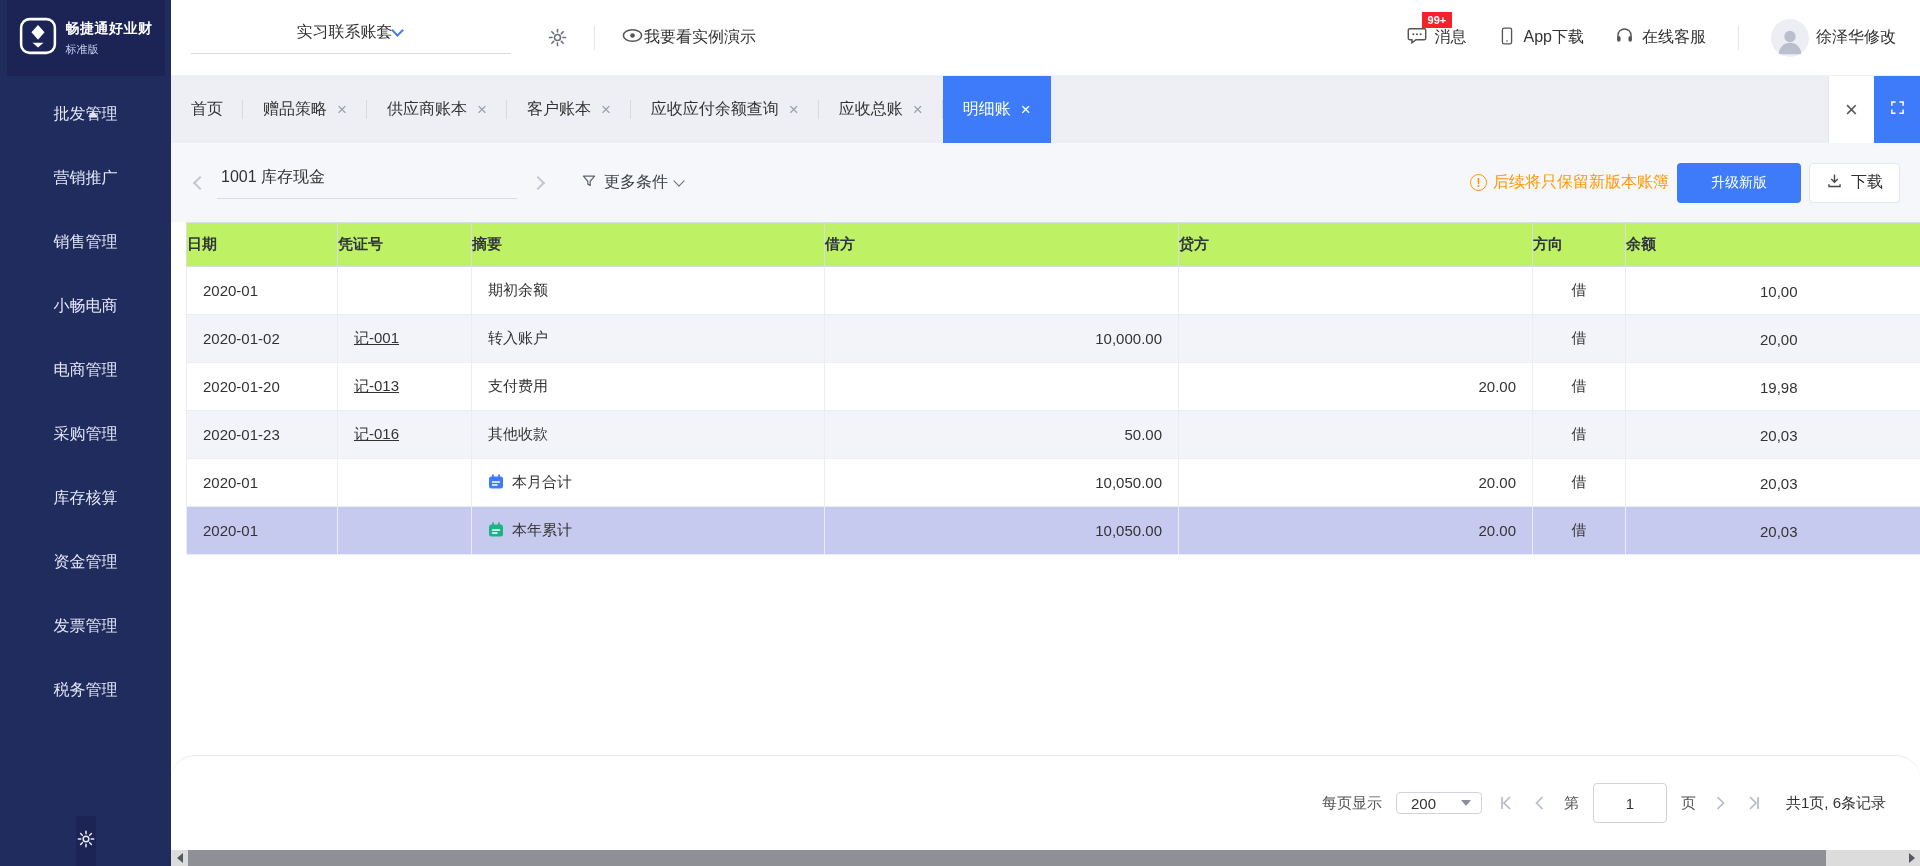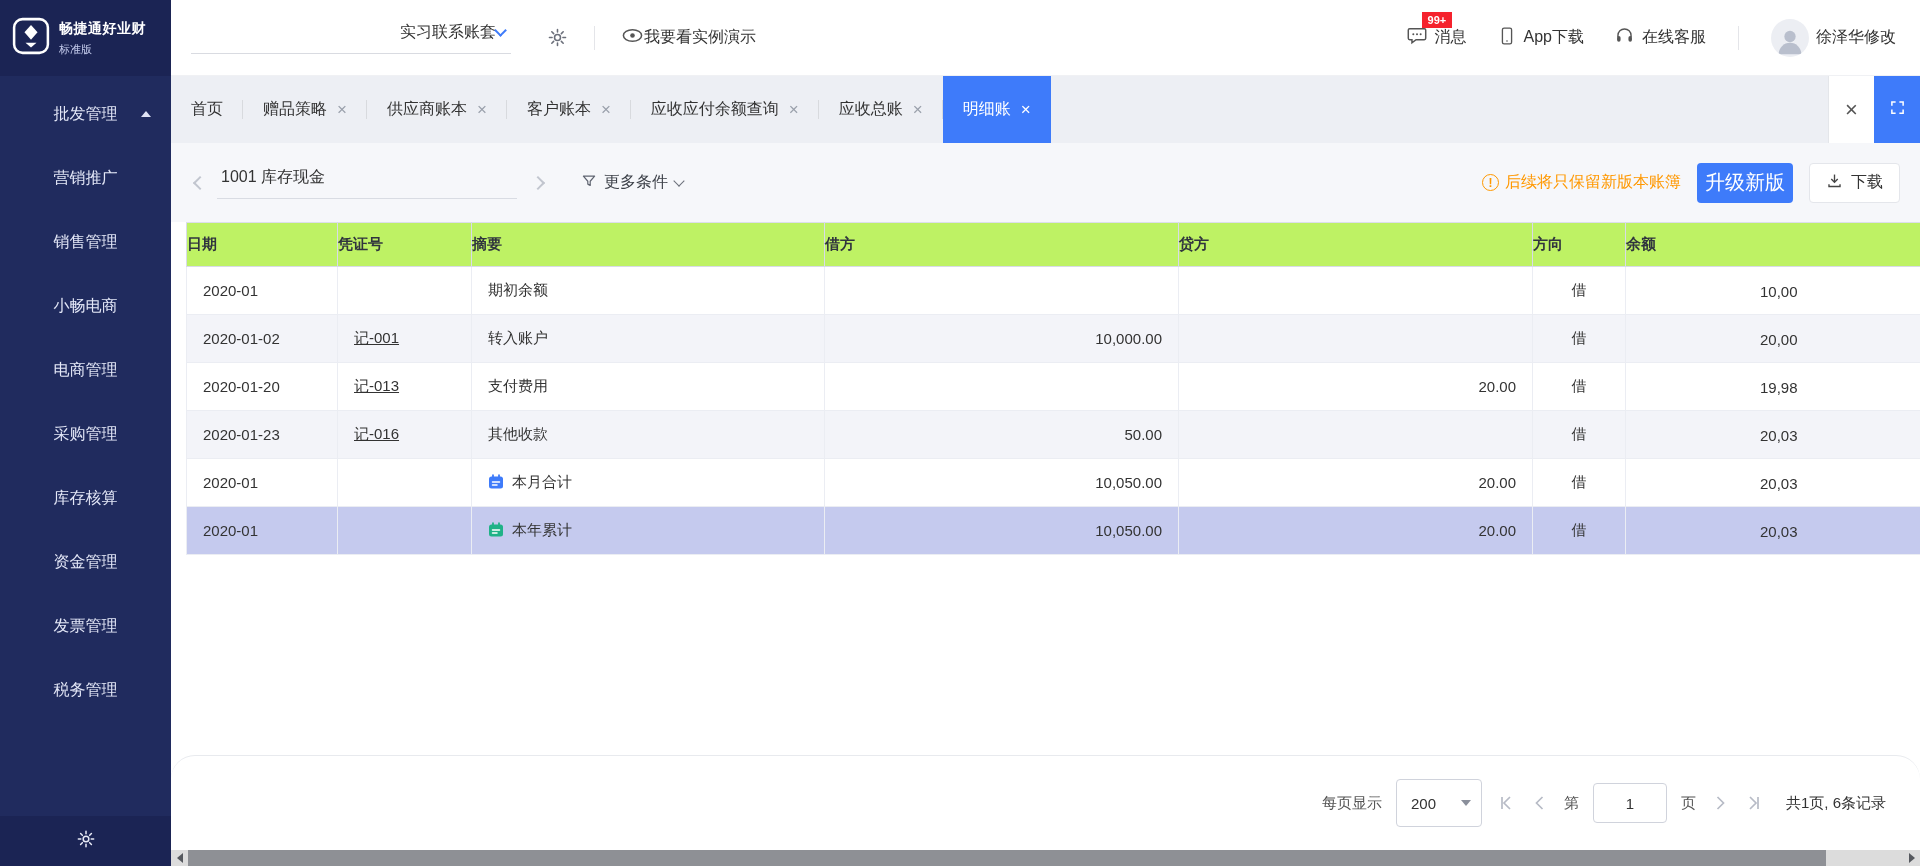--- a/index.html
+++ b/index.html
@@ -2,37 +2,37 @@
 <html><head>
 <meta charset="utf-8">
 <style>
   * { margin:0; padding:0; box-sizing:border-box; }
   html,body { width:1920px; height:866px; overflow:hidden; }
   body { font-family:"Liberation Sans","DejaVu Sans",sans-serif; color:#333; background:#fff; }
 
   .app { display:flex; width:1920px; height:866px; }
 
   
-  .sidebar { width:171px; background:#202b5e; display:flex; flex-direction:column; flex-shrink:0; }
+  .sidebar { width:171px; background:#202b5e; display:flex; flex-direction:column; flex-shrink:0;align-items:center; }
   .logo { height:76px; display:flex; align-items:center; padding:0 12px; gap:9px; background:#1b2454; }
   .logo-txt { display:flex; flex-direction:column; }
   .logo-title { color:#fff; font-size:14px; font-weight:bold; letter-spacing:.5px; white-space:nowrap; }
   .logo-sub { color:#c6cdee; font-size:11px; margin-top:4px; }
   .side-nav { flex:1; padding-top:6px; }
   .side-item { height:64px; display:flex; align-items:center; justify-content:center; color:#e3e7f7; font-size:16px; position:relative; cursor:pointer; }
   .side-item .caret-up { position:absolute; right:20px; width:0; height:0; border-left:5px solid transparent; border-right:5px solid transparent; border-bottom:6px solid #dfe3f5; }
   .side-item.active { height:46px; margin:9px 10px; border-radius:6px; background:linear-gradient(90deg,#6490fb,#3a6bf2); color:#fff; }
   .side-footer { height:50px; background:#1b2454; display:flex; align-items:center; justify-content:center; }
 
   
   .main { flex:1; display:flex; flex-direction:column; min-width:0; }
 
   
   .topbar { height:76px; background:#fff; display:flex; align-items:center; padding:0 24px 0 20px; border-bottom:1px solid #f0f1f4; }
-  .acct-box { width:320px; display:flex; align-items:center; justify-content:flex-end; border-bottom:1px solid #d9dbe1; padding:0 6px 10px 2px; }
+  .acct-box { width:320px; display:flex; align-items:center; justify-content:center; border-bottom:1px solid #d9dbe1; padding:0 6px 10px 2px; }
   .acct-box .txt { font-size:16px; color:#333; }
   .chev-down-blue { width:9px; height:9px; border-right:2px solid #3e7bfa; border-bottom:2px solid #3e7bfa; transform:rotate(45deg); margin-top:-4px; }
   .top-ico { margin-left:36px; display:flex; align-items:center; cursor:pointer; }
   .vdiv { width:1px; height:24px; background:#e4e5e9; margin:0 26px; }
   .demo { display:flex; align-items:center; font-size:16px; color:#333; cursor:pointer; }
   .top-right { margin-left:auto; display:flex; align-items:center; gap:30px; }
   .tr-item { display:flex; align-items:center; gap:7px; font-size:16px; color:#333; cursor:pointer; position:relative; }
   .badge { position:absolute; top:-13px; left:16px; background:#f5222d; color:#fff; font-size:11px; line-height:16px; padding:0 6px; border-radius:0; font-weight:bold; }
   .avatar { width:38px; height:38px; border-radius:50%; background:#eceef3; overflow:hidden; display:flex; align-items:flex-end; justify-content:center; }
 
@@ -52,25 +52,25 @@
   .tab-btn.expand { background:#3e7bfa; }
 
   
   .content { flex:1; position:relative; background:#fff; overflow:hidden; }
   .toolbar { height:79px; background:#f6f7fa; display:flex; align-items:center; padding:0 20px 0 24px; }
   .nav-chev { width:10px; height:10px; border-left:2px solid #c2c6cf; border-bottom:2px solid #c2c6cf; transform:rotate(45deg); cursor:pointer; flex-shrink:0; }
   .nav-chev.right { transform:rotate(-135deg); }
   .acct-title { width:300px; margin:0 16px 0 12px; border-bottom:1px solid #d9dce3; padding:0 4px 10px 4px; font-size:16px; color:#333; }
   .more-filter { display:flex; align-items:center; gap:7px; margin-left:38px; font-size:16px; color:#3c4048; cursor:pointer; }
   .chev-sm { width:8px; height:8px; border-right:1.8px solid #6b6f7a; border-bottom:1.8px solid #6b6f7a; transform:rotate(45deg); margin-top:-4px; }
-  .tb-right { margin-left:auto; display:flex; align-items:center; gap:16px; }
+  .tb-right { margin-left:auto; display:flex; align-items:center; gap:8px; }
   .notice { display:flex; align-items:center; gap:6px; color:#ff9800; font-size:16px; }
   .notice-ico { width:17px; height:17px; border:1.5px solid #ff9800; border-radius:50%; display:flex; align-items:center; justify-content:center; font-size:12px; font-weight:bold; color:#ff9800; }
   .notice-ico::before { content:"!"; }
-  .btn-upgrade { height:40px; padding:0 8px; background:#3e7bfa; color:#fff; font-size:20px; border:none; border-radius:4px; cursor:pointer; font-family:inherit; }
+  .btn-upgrade { height:40px; padding:0 34px; background:#3e7bfa; color:#fff; font-size:14px; border:none; border-radius:4px; cursor:pointer; font-family:inherit; }
   .btn-download { height:40px; padding:0 16px; background:#fff; color:#333; font-size:16px; border:1px solid #e4e6eb; border-radius:4px; cursor:pointer; display:flex; align-items:center; gap:8px; font-family:inherit; }
 
   
   .table-wrap { margin-left:15px; width:1734px; overflow:hidden; }
   table.ledger { border-collapse:collapse; table-layout:fixed; width:1813px; background:#fff; }
   .ledger th { height:44px; background:#bef264; border:1px solid #d8dbe8; border-top:1px solid #dcdfeb; font-size:15px; font-weight:bold; color:#30343e; text-align:left; }
   .ledger td { height:48px; border:1px solid #ebedf3; font-size:15px; color:#333; background:transparent; }
   .ledger tr.stripe td { background:#f3f4f9; }
   .ledger tr.highlight td { background:#c5caee; }
   .c-date,.c-voucher,.c-summary { padding-left:16px; text-align:left; }
@@ -78,21 +78,21 @@
   .c-dir { text-align:center; }
   .c-bal { text-align:left; padding-left:134px; }
   .c-bal .clip { display:inline-block; width:37px; overflow:hidden; white-space:nowrap; vertical-align:middle; }
   .vlink { color:#333; text-decoration:underline; cursor:pointer; }
   .sum-icon { display:inline-block; vertical-align:-3px; margin-right:8px; line-height:0; }
   .sum-icon.monthly { color:#3e7bfa; }
   .sum-icon.yearly  { color:#1fb287; }
 
   
   .pagination { position:absolute; left:0; right:0; bottom:16px; height:95px; border-top:1px solid #e8eaee; background:#fff; display:flex; align-items:center; justify-content:flex-end; padding-right:34px; gap:14px; font-size:15px; color:#555;border-radius:24px; }
-  .select-box { width:86px; height:48px; border:1px solid #d0d3dc; border-radius:4px; background:#fff; display:flex; align-items:center; justify-content:space-between; padding:0 10px 0 14px; cursor:pointer; color:#333; }
+  .select-box { width:86px; height:22px; border:1px solid #d0d3dc; border-radius:4px; background:#fff; display:flex; align-items:center; justify-content:space-between; padding:0 10px 0 14px; cursor:pointer; color:#333; }
   .sel-caret { width:0; height:0; border-left:5px solid transparent; border-right:5px solid transparent; border-top:6px solid #8a8f9b; }
   .pg-ico { display:flex; align-items:center; cursor:pointer; }
   .page-input { width:74px; height:40px; border:1px solid #d0d3dc; border-radius:4px; text-align:center; font-size:15px; color:#333; font-family:inherit; outline:none; }
   .total-txt { color:#333; margin-left:8px; }
 
   
   .hscroll { position:absolute; left:0; right:0; bottom:0; height:16px; background:#dcdcdc; display:flex; align-items:center; }
   .sb-btn { width:17px; height:16px; display:flex; align-items:center; justify-content:center; cursor:pointer; flex-shrink:0; }
   .tri-l { width:0; height:0; border-top:5px solid transparent; border-bottom:5px solid transparent; border-right:6px solid #55585e; }
   .tri-r { width:0; height:0; border-top:5px solid transparent; border-bottom:5px solid transparent; border-left:6px solid #55585e; }

